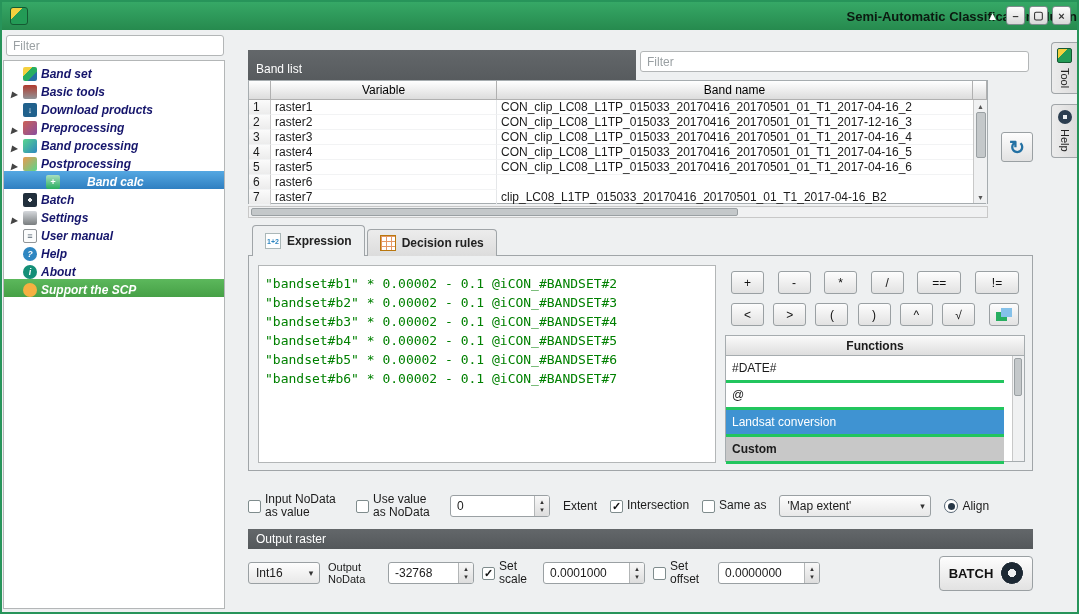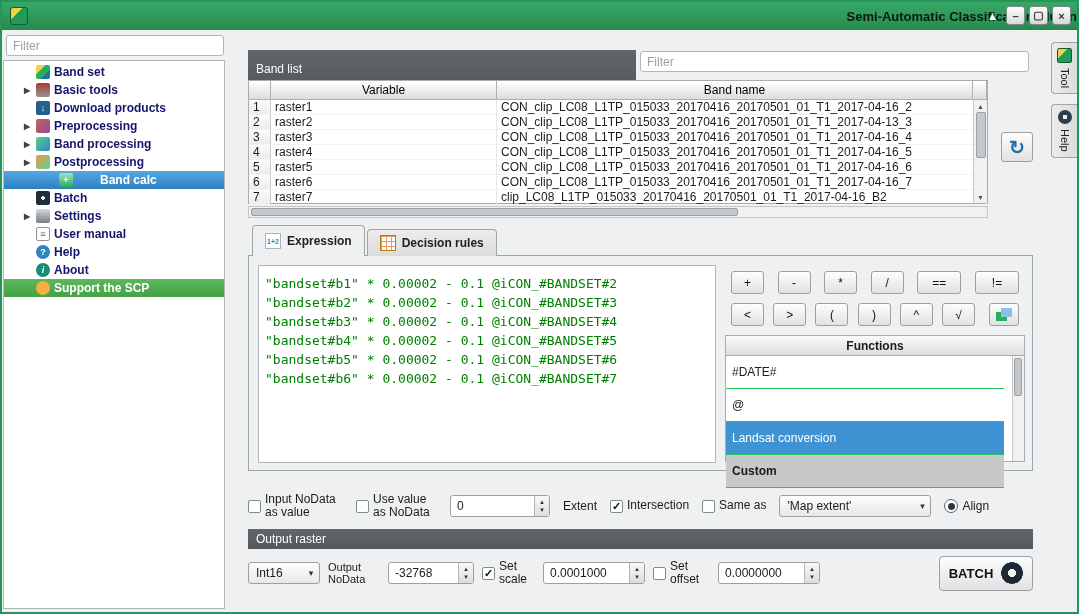--- a/index.html
+++ b/index.html
@@ -20,22 +20,22 @@
     background:linear-gradient(#fdfdfd,#d8d8d8);border:1px solid #7f8c8d;border-radius:3px;
     font-size:11px;font-weight:bold;color:#333;cursor:default;}
   .winbtn.plain{background:none;border:none;color:#fff;font-size:12px;}
 
   
   .sidebar-filter{position:absolute;left:4px;top:33px;width:218px;height:21px;
     border:1px solid #b3b6b7;border-radius:3px;padding:0 6px;font-size:12px;background:#fff;}
   .sidebar-filter::placeholder{color:#9aa0a3;}
   .sidebar-tree{position:absolute;left:1px;top:58px;width:222px;height:549px;
     background:#fff;border:1px solid #b3b6b7;padding-top:2px;overflow:hidden;}
-  .tree-item{height:18px;display:flex;align-items:center;gap:4px;padding-left:18px;
-    font-size:12px;font-weight:bold;color:#15156b;cursor:default;white-space:nowrap;}
+  .tree-item{height:18px;display:flex;align-items:flex-end;gap:4px;padding-left:5px;
+    font-size:12px;font-weight:bold;color:#15156b;cursor:default;white-space:nowrap;font-style:italic;}
   .tree-item .expander{width:10px;font-size:8px;color:#444;text-align:center;flex:0 0 10px;}
   .tree-icon{width:14px;height:14px;flex:0 0 14px;border-radius:2px;display:inline-flex;
     align-items:center;justify-content:center;font-size:9px;color:#fff;}
   .tree-item.selected{background:linear-gradient(#55a8e2,#2f7fc1);color:#fff;gap:27px;}
   .tree-item.support{background:linear-gradient(#5cb85c,#46a046);color:#fff;}
 
   .band-set-icon{background:linear-gradient(135deg,#f4d03f 0 33%,#27ae60 33% 66%,#2471a3 66%);}
   .basic-tools-icon{background:linear-gradient(180deg,#b03a2e,#909497);}
   .download-products-icon{background:#21618c;}
   .download-products-icon::after{content:"↓";}
@@ -120,22 +120,22 @@
   .op-btn.wide{min-width:44px;}
   .op-btn.icon-op{min-width:28px;}
   .layers-icon{width:16px;height:14px;display:inline-block;
     background:linear-gradient(#85c1e9,#85c1e9) 5px 0/11px 9px no-repeat,
                linear-gradient(#27ae60,#27ae60) 0 4px/11px 9px no-repeat;}
 
   .functions-box{position:absolute;left:0;top:64px;width:300px;bottom:0;
     background:#fff;border:1px solid #a6acaf;}
   .fn-header{height:20px;background:linear-gradient(#fafafa,#dedede);border-bottom:1px solid #a6acaf;
     font-size:12px;font-weight:bold;display:flex;align-items:center;justify-content:center;color:#1b1b1b;}
-  .fn-row{height:33px;display:flex;align-items:center;padding-left:6px;font-size:12px;color:#1b1b1b;
-    border-bottom:1px solid #22c55e;margin-right:20px;}
+  .fn-row{height:27px;display:flex;align-items:center;padding-left:6px;font-size:12px;color:#1b1b1b;
+    border-bottom:3px solid #22c55e;margin-right:20px;}
   .fn-row.section{background:#c8c8c8;font-weight:bold;}
   .fn-row.selected{background:#3f93d2;color:#fff;}
   .fn-scroll{position:absolute;right:0;top:20px;bottom:0;width:12px;background:#f0f1f2;border-left:1px solid #c8c8c8;}
   .fn-scroll .thumb{position:absolute;left:1px;top:2px;width:8px;height:38px;
     background:#c4c8ca;border:1px solid #9aa0a3;border-radius:2px;}
 
   
   .options-row{position:absolute;left:246px;top:486px;width:785px;height:36px;
     display:flex;align-items:center;gap:13px;font-size:12px;color:#1b1b1b;}
   .cb-item{display:flex;align-items:center;gap:4px;}
@@ -279,41 +279,40 @@
     </div>
     <div id="band-rows">
         <div class="bt-row">
           <div class="bt-cell bt-num">1</div>
           <div class="bt-cell bt-var">raster1</div>
           <div class="bt-cell bt-band">CON_clip_LC08_L1TP_015033_20170416_20170501_01_T1_2017-04-16_2</div>
         </div>
         <div class="bt-row">
           <div class="bt-cell bt-num">2</div>
           <div class="bt-cell bt-var">raster2</div>
-          <div class="bt-cell bt-band">CON_clip_LC08_L1TP_015033_20170416_20170501_01_T1_2017-04-13_3</div>
+          <div class="bt-cell bt-band">CON_clip_LC08_L1TP_015033_20170416_20170501_01_T1_2017-12-16_3</div>
         </div>
         <div class="bt-row">
           <div class="bt-cell bt-num">3</div>
           <div class="bt-cell bt-var">raster3</div>
           <div class="bt-cell bt-band">CON_clip_LC08_L1TP_015033_20170416_20170501_01_T1_2017-04-16_4</div>
         </div>
         <div class="bt-row">
           <div class="bt-cell bt-num">4</div>
           <div class="bt-cell bt-var">raster4</div>
           <div class="bt-cell bt-band">CON_clip_LC08_L1TP_015033_20170416_20170501_01_T1_2017-04-16_5</div>
         </div>
         <div class="bt-row">
           <div class="bt-cell bt-num">5</div>
           <div class="bt-cell bt-var">raster5</div>
           <div class="bt-cell bt-band">CON_clip_LC08_L1TP_015033_20170416_20170501_01_T1_2017-04-16_6</div>
         </div>
         <div class="bt-row">
           <div class="bt-cell bt-num">6</div>
           <div class="bt-cell bt-var">raster6</div>
-          <div class="bt-cell bt-band">CON_clip_LC08_L1TP_015033_20170416_20170501_01_T1_2017-04-16_7</div>
         </div>
         <div class="bt-row">
           <div class="bt-cell bt-num">7</div>
           <div class="bt-cell bt-var">raster7</div>
           <div class="bt-cell bt-band">clip_LC08_L1TP_015033_20170416_20170501_01_T1_2017-04-16_B2</div>
         </div>
       </div>
     <div class="vscroll">
       <span class="arr">▲</span>
       <span class="thumb"></span>

